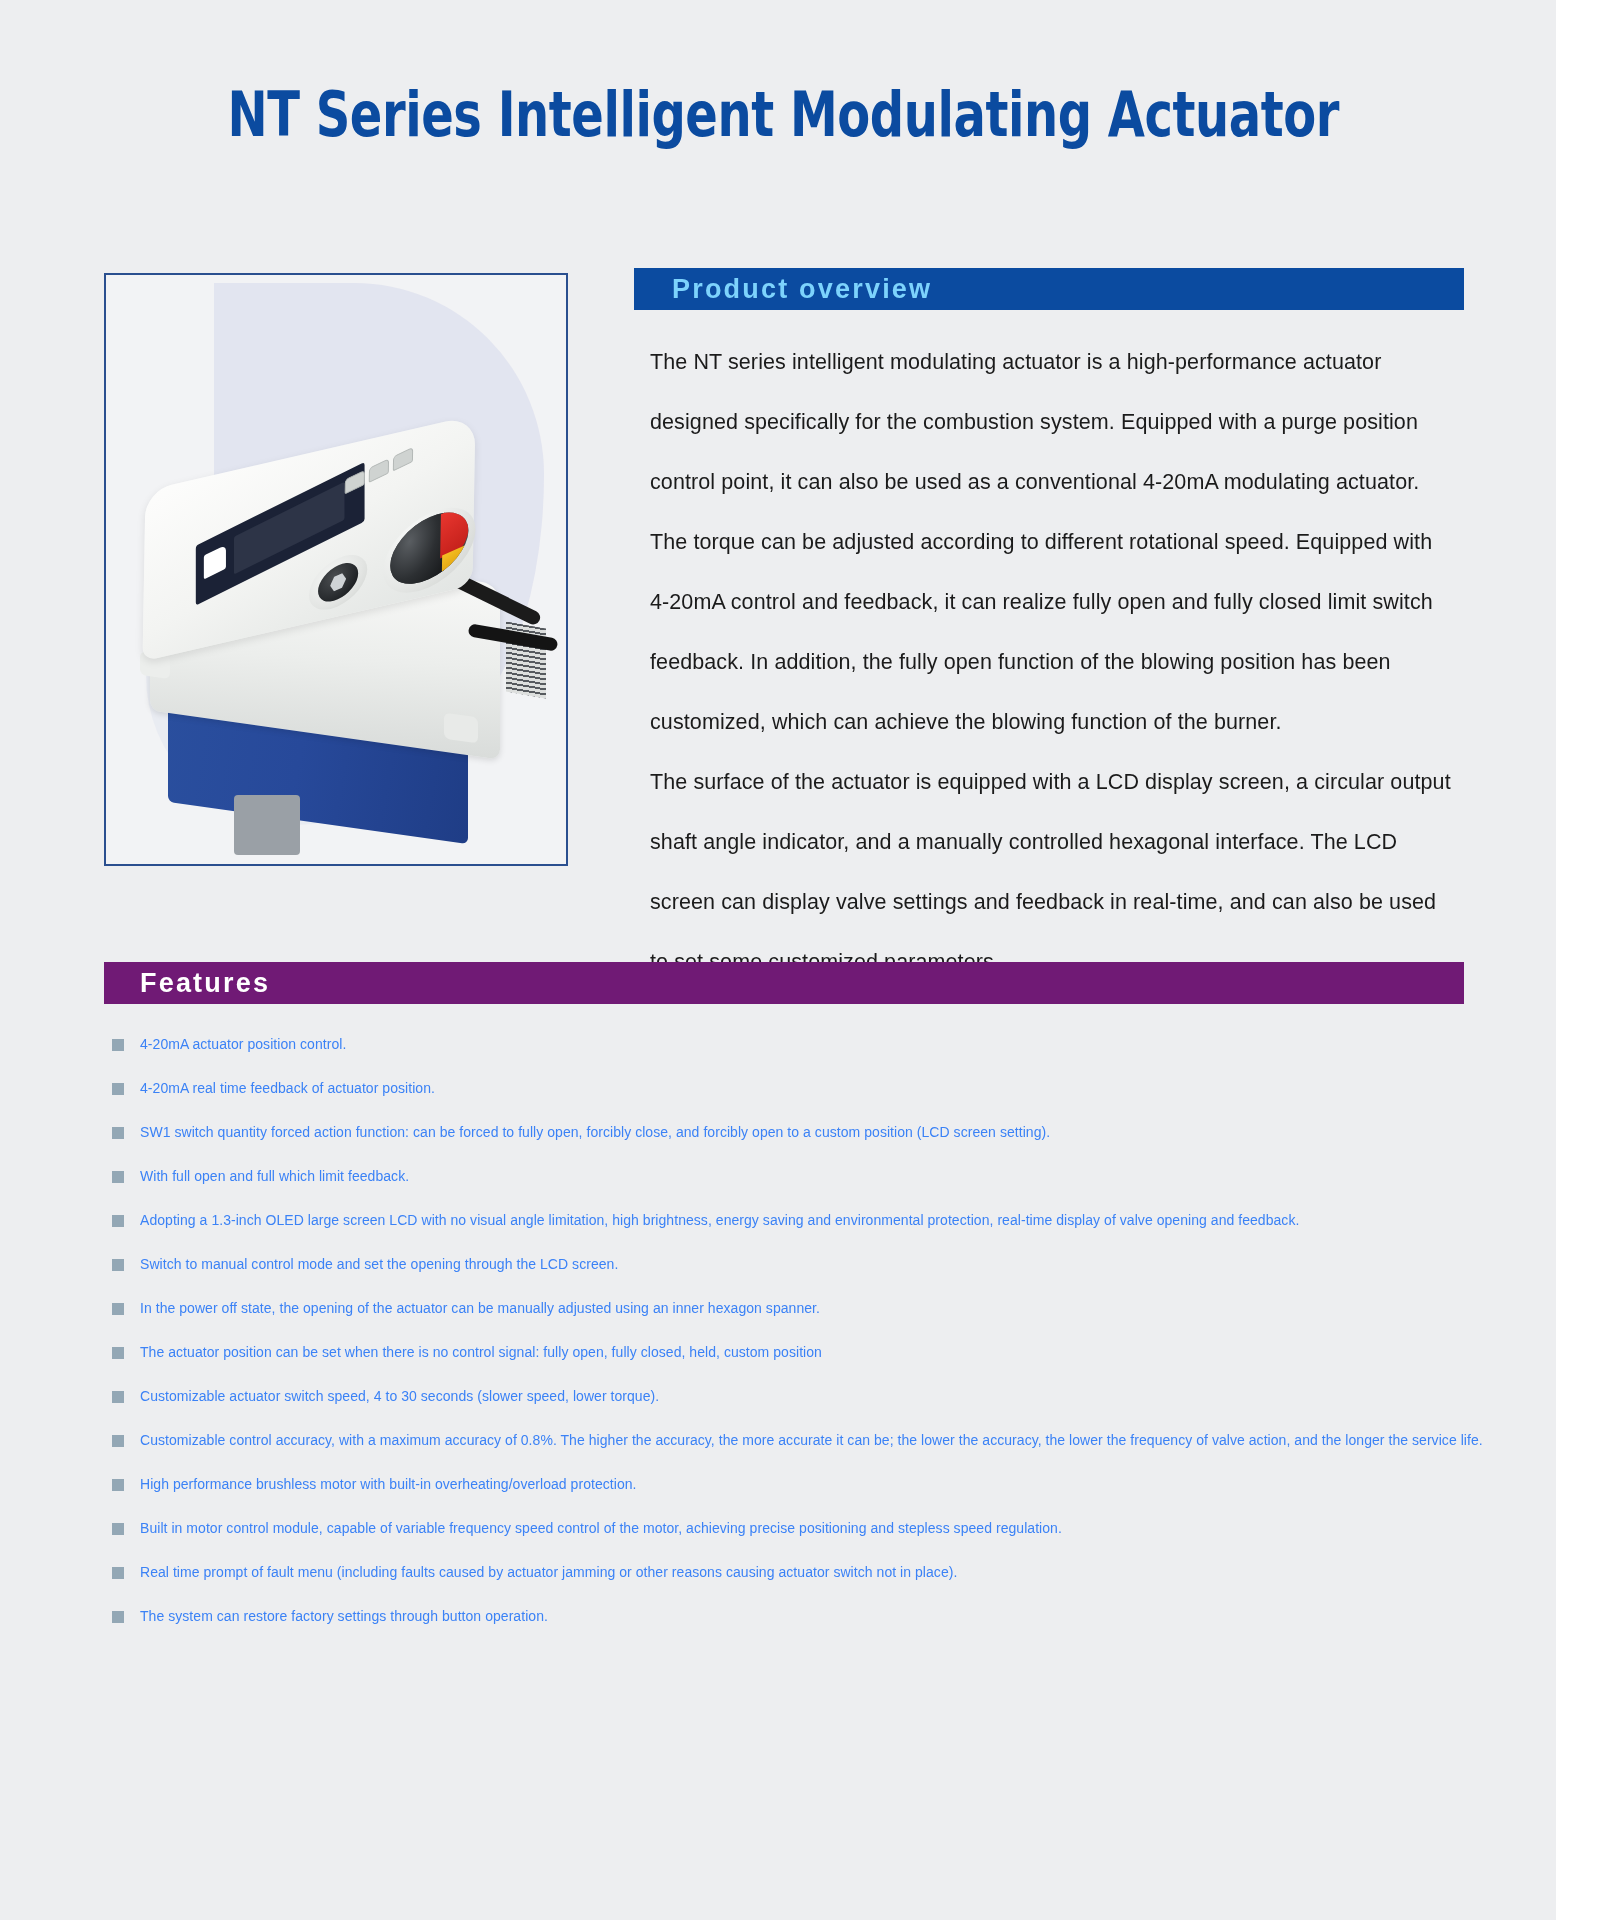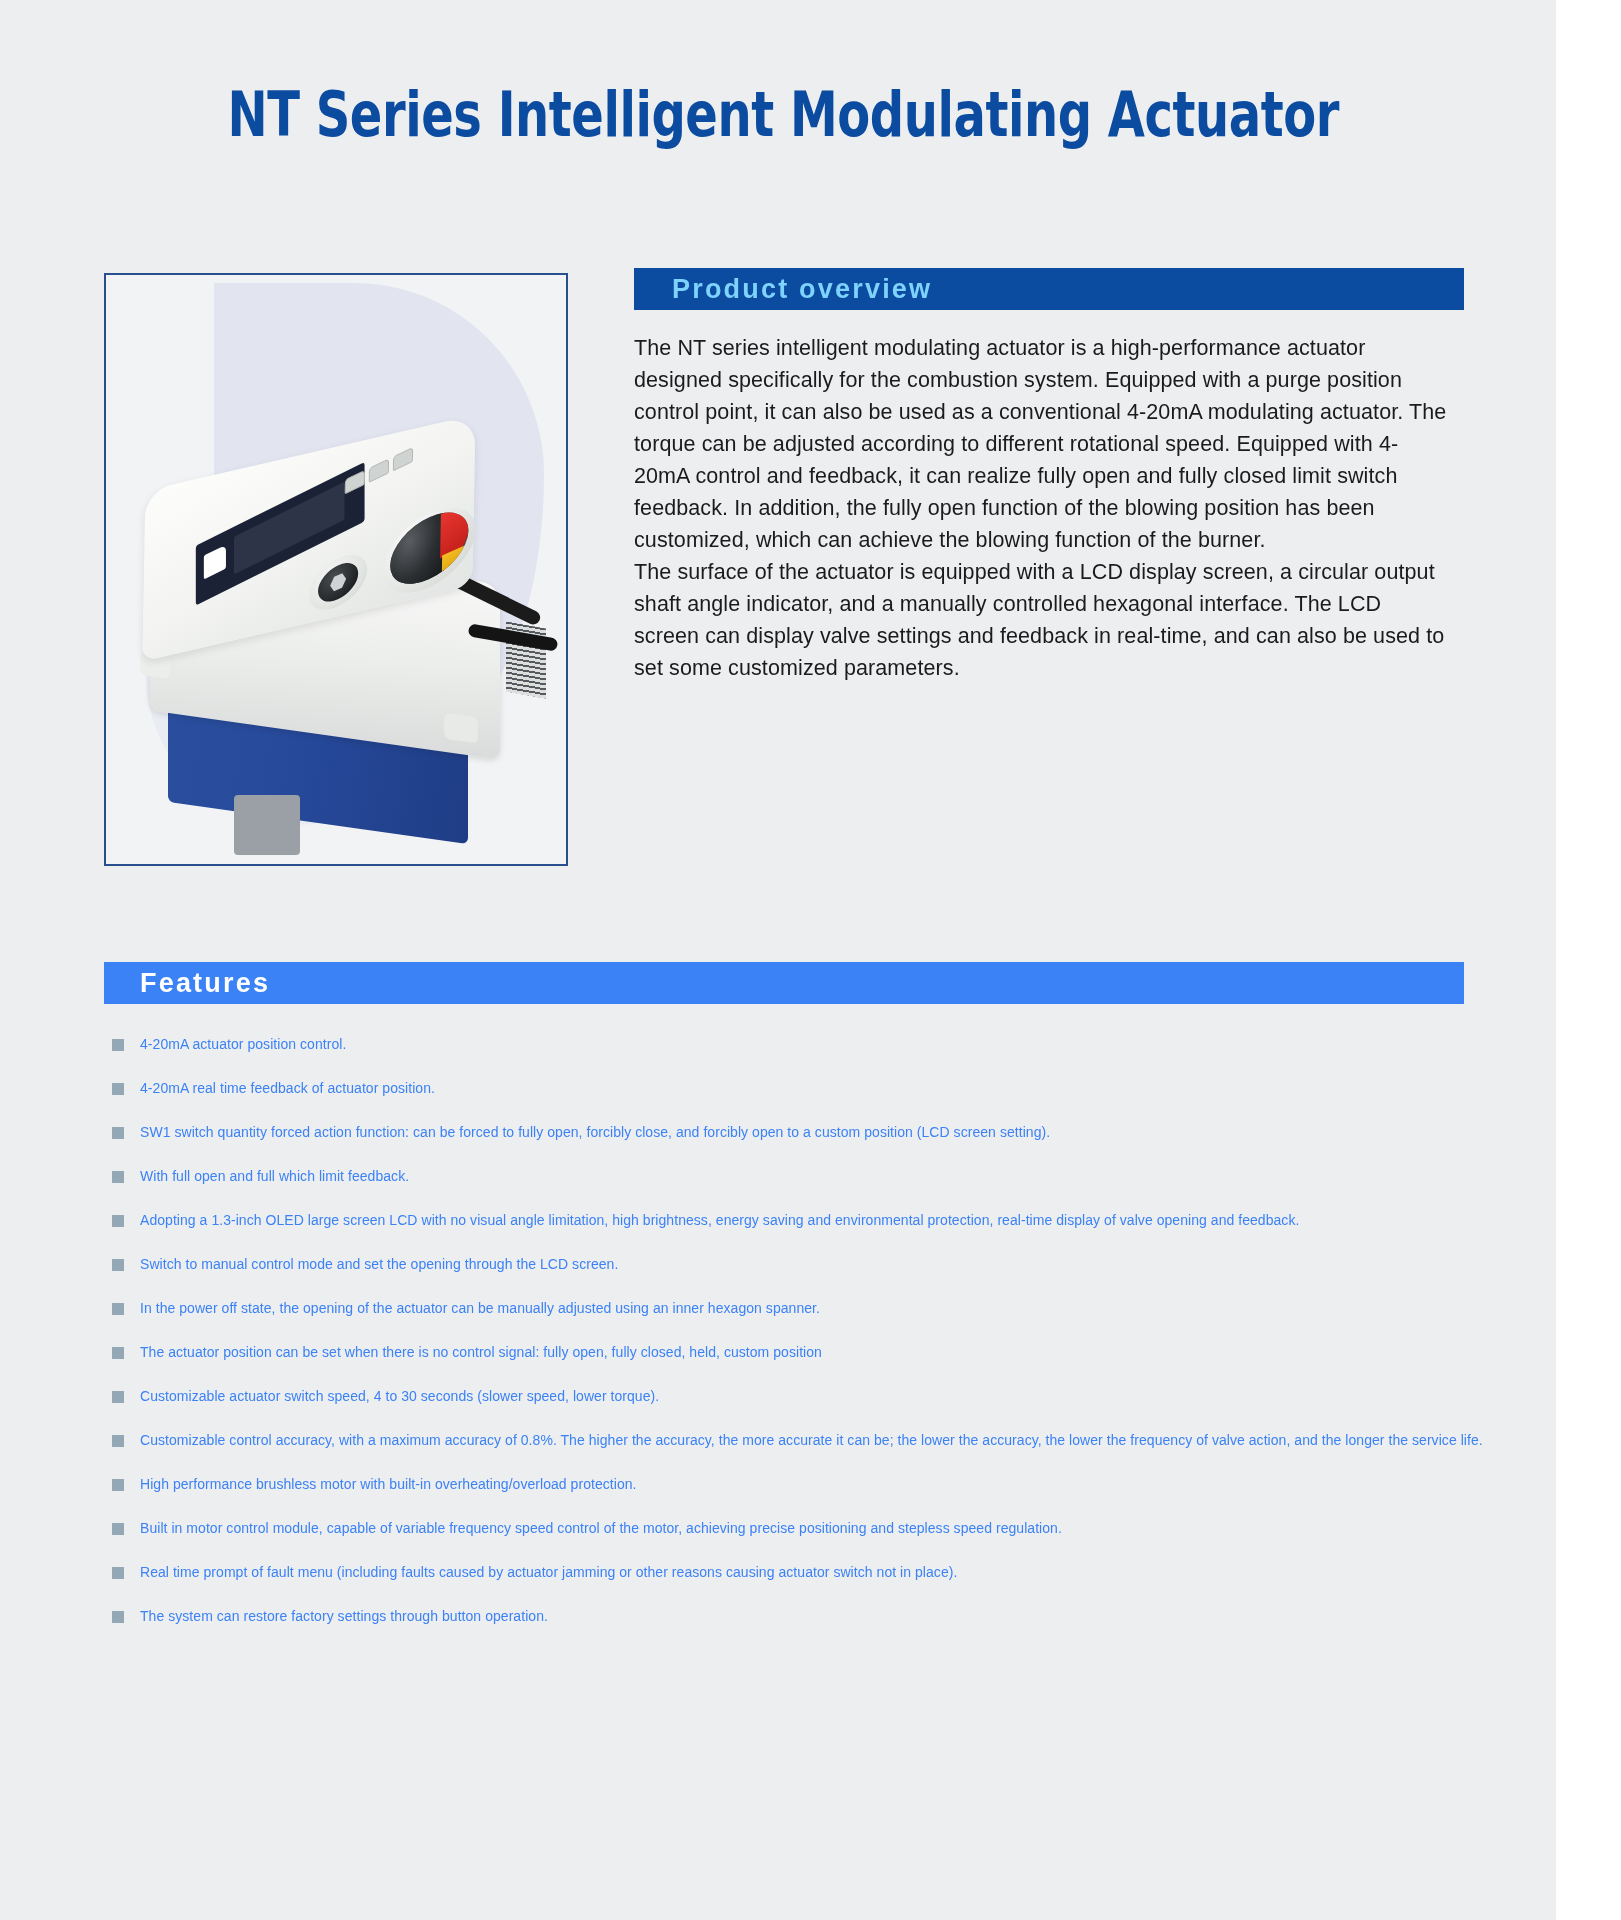--- a/index.html
+++ b/index.html
@@ -325,34 +325,35 @@
     color: #7dd3fc;
     font-weight: bold;
     font-size: 27px;
     letter-spacing: 2.2px;
   }
 
   .overview-text {
     margin-top: 22px;
     padding-right: 12px;
     font-size: 21.5px;
-    line-height: 32px;
+    line-height: 60px;
     color: #1b1b1b;
     letter-spacing: .1px;
+    margin-left: 16px;
   }
   .overview-text p { margin: 0; }
 
   
   .features-bar {
     position: absolute;
     left: 104px;
     top: 962px;
     width: 1360px;
     height: 42px;
-    background: #3b82f6;
+    background: #701a75;
     display: flex;
     align-items: center;
     padding-left: 36px;
   }
   .features-bar .bar-text {
     color: #ffffff;
     font-weight: bold;
     font-size: 27px;
     letter-spacing: 2.2px;
   }

